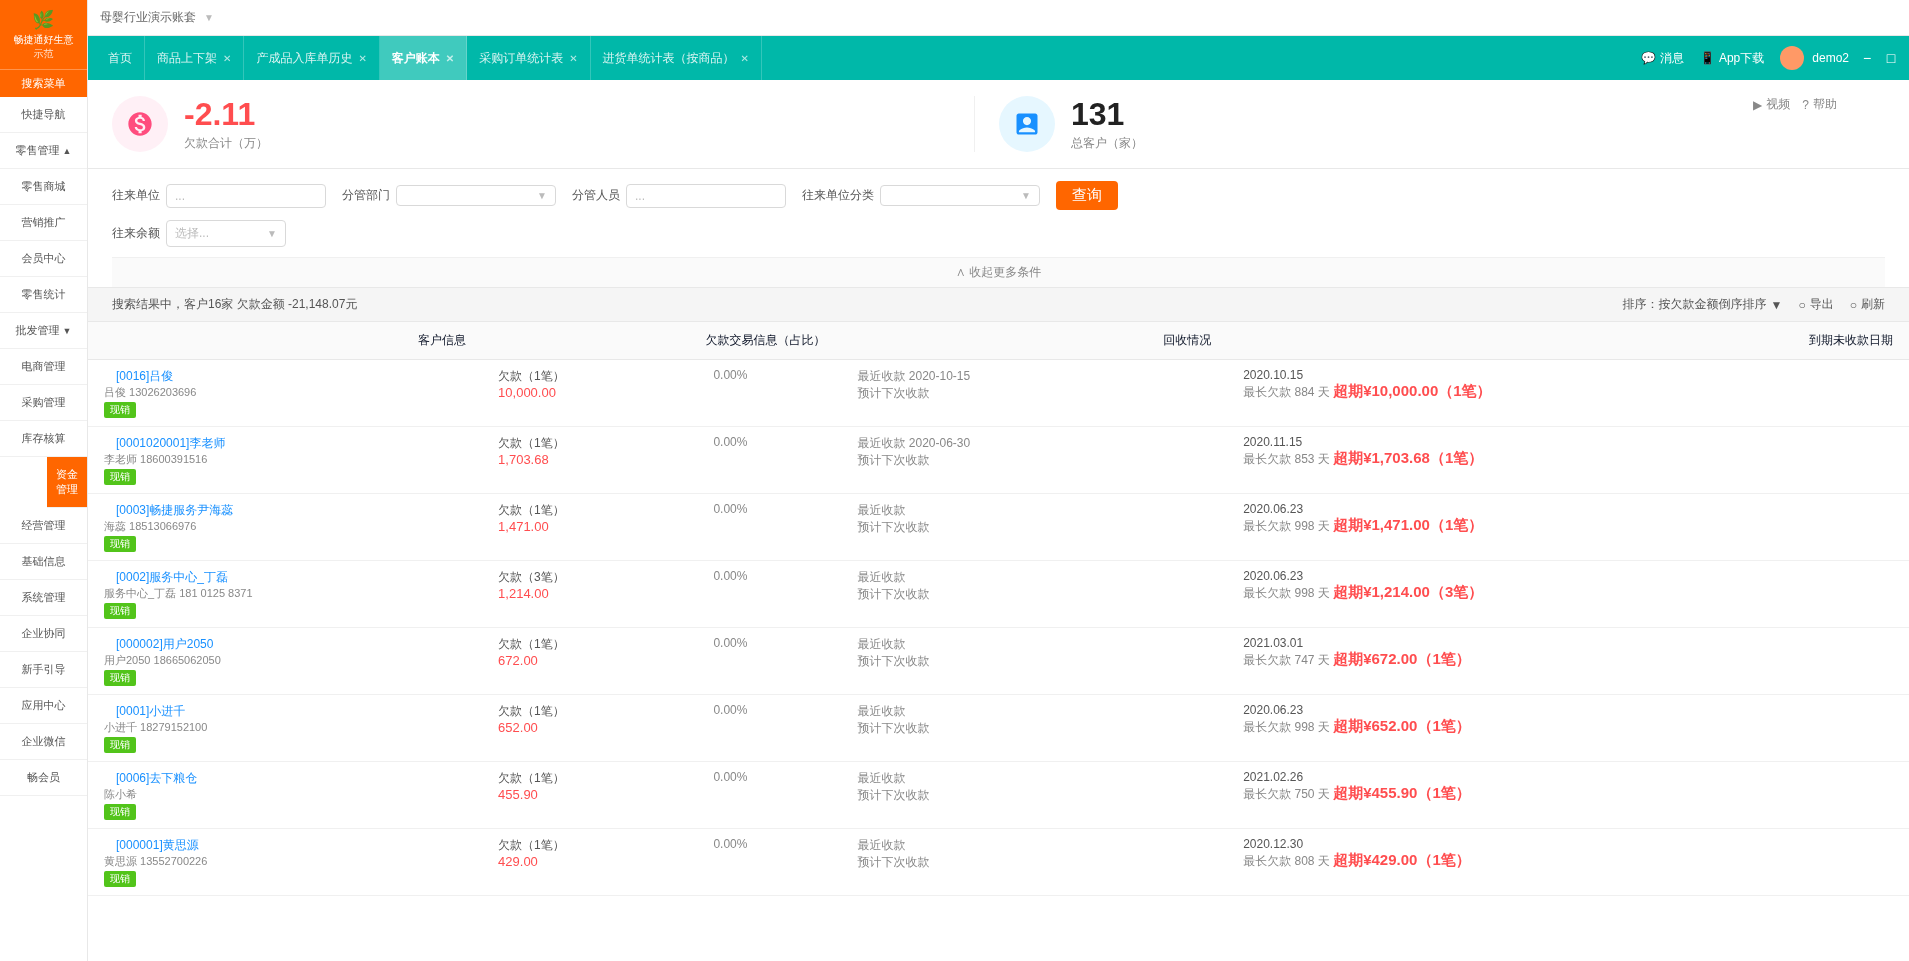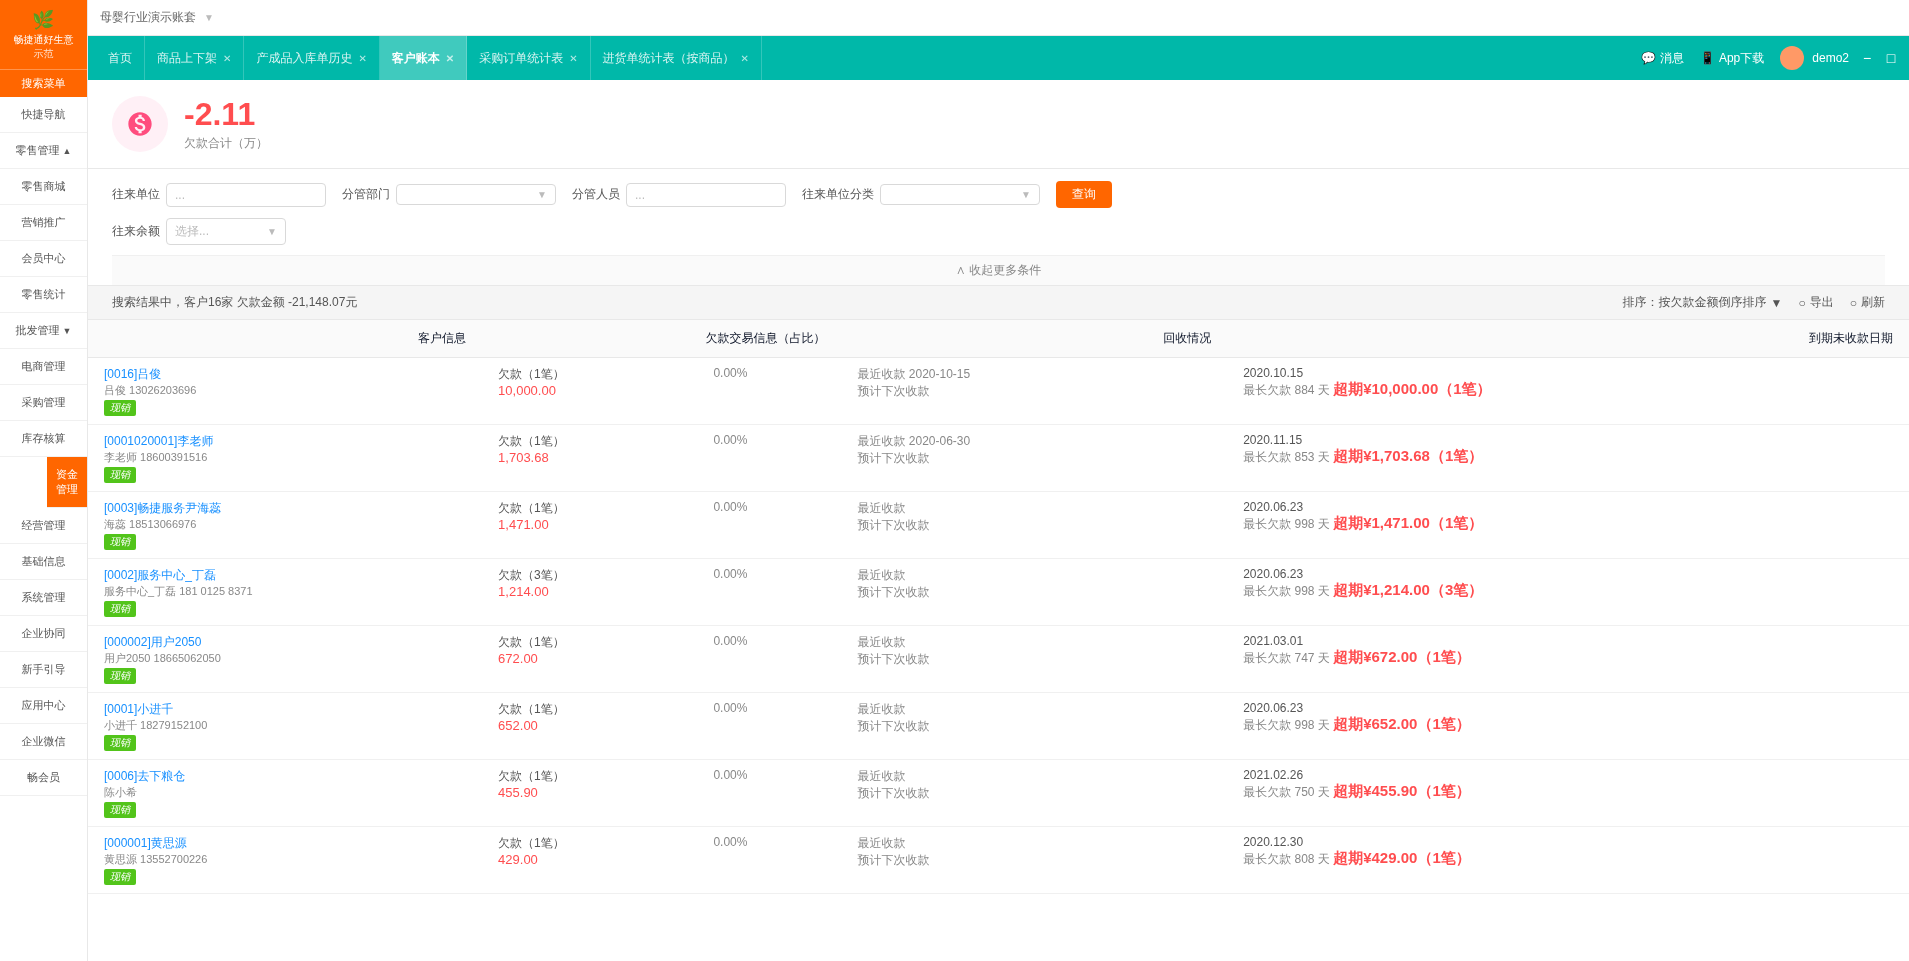--- a/index.html
+++ b/index.html
@@ -48,37 +48,37 @@
 
     
     .filter-area { background: white; padding: 12px 24px 0; flex-shrink: 0; }
     .filter-row { display: flex; align-items: center; gap: 16px; margin-bottom: 10px; flex-wrap: wrap; }
     .filter-item { display: flex; align-items: center; gap: 6px; }
     .filter-label { font-size: 12px; color: #555; white-space: nowrap; }
     .filter-input { border: 1px solid #d9d9d9; border-radius: 4px; padding: 4px 8px; font-size: 12px; width: 160px; display: flex; align-items: center; justify-content: space-between; cursor: pointer; color: #555; position: relative; }
     .filter-input .dots { color: #bbb; }
     .filter-select { border: 1px solid #d9d9d9; border-radius: 4px; padding: 4px 8px; font-size: 12px; width: 160px; display: flex; align-items: center; justify-content: space-between; cursor: pointer; color: #555; }
     .filter-select .arrow { color: #bbb; font-size: 10px; }
-    .search-btn { background: #ff6600; color: white; border: none; border-radius: 4px; padding: 5px 16px; font-size: 12px; cursor: pointer; white-space: nowrap; }
+    .search-btn { background: #ff6600; color: white; border: none; border-radius: 4px; padding: 5px 16px; font-size: 15px; cursor: pointer; white-space: nowrap; }
     .collapse-row { text-align: center; padding: 6px 0; color: #888; font-size: 12px; cursor: pointer; background: #fafafa; border-top: 1px solid #f0f0f0; }
 
     
     .result-bar { display: flex; align-items: center; justify-content: space-between; padding: 8px 24px; background: #f5f5f5; border-top: 1px solid #e8e8e8; border-bottom: 1px solid #e8e8e8; font-size: 12px; color: #555; flex-shrink: 0; }
     .result-bar-right { display: flex; align-items: center; gap: 16px; }
     .sort-label { display: flex; align-items: center; gap: 4px; }
     .action-btn { display: flex; align-items: center; gap: 4px; cursor: pointer; color: #555; }
 
     
     .table-wrapper { flex: 1; overflow-y: auto; background: white; }
     .data-table { width: 100%; border-collapse: collapse; }
     .data-table th { background: #fafafa; padding: 10px 16px; text-align: right; font-size: 12px; color: #0f172a; font-weight: normal; border-bottom: 1px solid #e8e8e8; white-space: nowrap; }
     .data-table td { padding: 8px 16px; border-bottom: 1px solid #f0f0f0; vertical-align: top; font-size: 12px; }
-    .customer-name { color: #1890ff; font-size: 12px; cursor: pointer; }
+    .customer-name { color: #1890ff; font-size: 12px; cursor: pointer; margin-left: 12px; }
     .customer-phone { color: #888; font-size: 11px; }
-    .tag-green { background: #52c41a; color: white; font-size: 10px; padding: 1px 6px; border-radius: 2px; display: inline-block; margin-top: 2px; font-style: italic; }
+    .tag-green { background: #52c41a; color: white; font-size: 10px; padding: 1px 6px; border-radius: 2px; display: inline-block; margin-top: 2px; }
     .debt-amount { color: #ff4d4f; font-size: 13px; }
     .debt-info { color: #555; font-size: 12px; }
     .debt-percent { color: #888; font-size: 12px; }
     .recover-date { color: #888; font-size: 12px; }
     .overdue-text { color: #ff4d4f; font-size: 15px; cursor: pointer; font-weight: bold; }
     .overdue-days { color: #888; font-size: 12px; }
     .overdue-date { color: #555; font-size: 12px; }
 
     
     .table-wrapper::-webkit-scrollbar { width: 6px; }
@@ -223,20 +223,41 @@
       <div class="stats-row">
         <div class="stat-card">
           <div class="stat-icon pink">
             <svg width="28" height="28" viewBox="0 0 24 24" fill="currentColor">
                 <path d="M12 2C6.48 2 2 6.48 2 12s4.48 10 10 10 10-4.48 10-10S17.52 2 12 2zm1.41 16.09V20h-2.67v-1.93c-1.71-.36-3.16-1.46-3.27-3.4h1.96c.1 1.05.82 1.87 2.65 1.87 1.96 0 2.4-.98 2.4-1.59 0-.83-.44-1.61-2.67-2.14-2.48-.6-4.18-1.62-4.18-3.67 0-1.72 1.39-2.84 3.11-3.21V4h2.67v1.95c1.86.45 2.79 1.86 2.85 3.39H14.3c-.05-1.11-.64-1.87-2.22-1.87-1.5 0-2.4.68-2.4 1.64 0 .84.65 1.39 2.67 1.91s4.18 1.39 4.18 3.91c-.01 1.83-1.38 2.83-3.12 3.16z"></path>
               </svg>
           </div>
           <div class="stat-info">
             <span class="stat-value red">-2.11</span>
             <span class="stat-label">欠款合计（万）</span>
+          </div>
+        </div>
+        <div class="stat-card">
+          <div class="stat-icon blue">
+            <svg width="28" height="28" viewBox="0 0 24 24" fill="currentColor">
+                <path d="M19 3H5c-1.1 0-2 .9-2 2v14c0 1.1.9 2 2 2h14c1.1 0 2-.9 2-2V5c0-1.1-.9-2-2-2zm-7 3c1.93 0 3.5 1.57 3.5 3.5S13.93 13 12 13s-3.5-1.57-3.5-3.5S10.07 6 12 6zm7 13H5v-.23c0-.62.28-1.2.76-1.58C7.47 15.82 9.64 15 12 15s4.53.82 6.24 2.19c.48.38.76.97.76 1.58V19z"></path>
+              </svg>
+          </div>
+          <div class="stat-info">
+            <span class="stat-value dark">131</span>
+            <span class="stat-label">总客户（家）</span>
+          </div>
+          <div class="stat-top-right">
+            <span>
+              <span>▶</span>
+              <span>视频</span>
+            </span>
+            <span>
+              <span>?</span>
+              <span>帮助</span>
+            </span>
           </div>
         </div>
       </div>
 
       <div class="filter-area">
         <div class="filter-row">
           <div class="filter-item">
             <span class="filter-label">往来单位</span>
             <div class="filter-input">
               <span class="dots">...</span>

